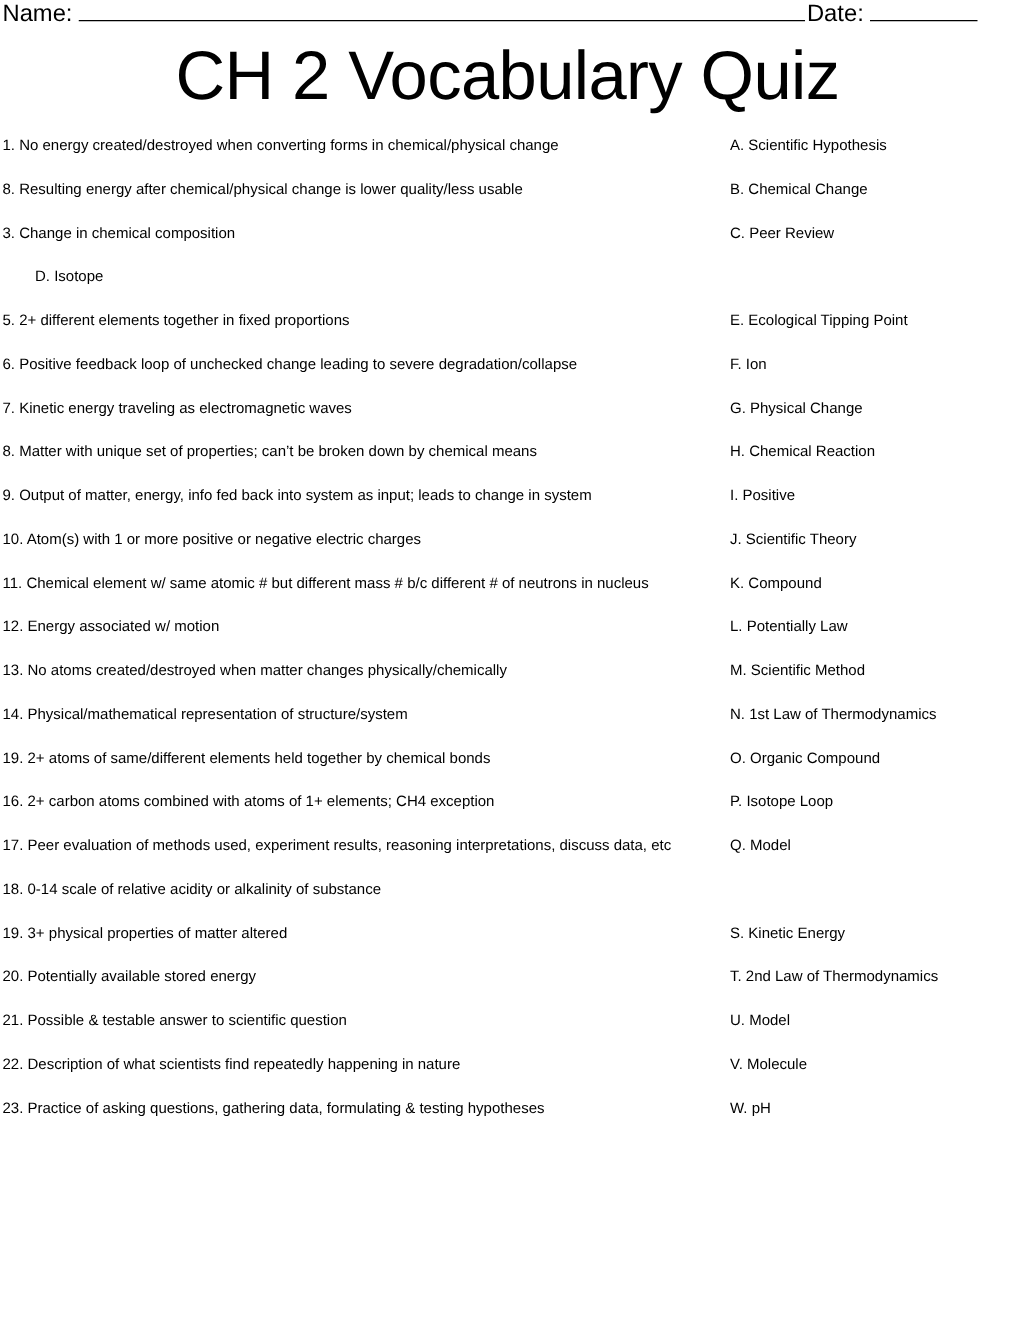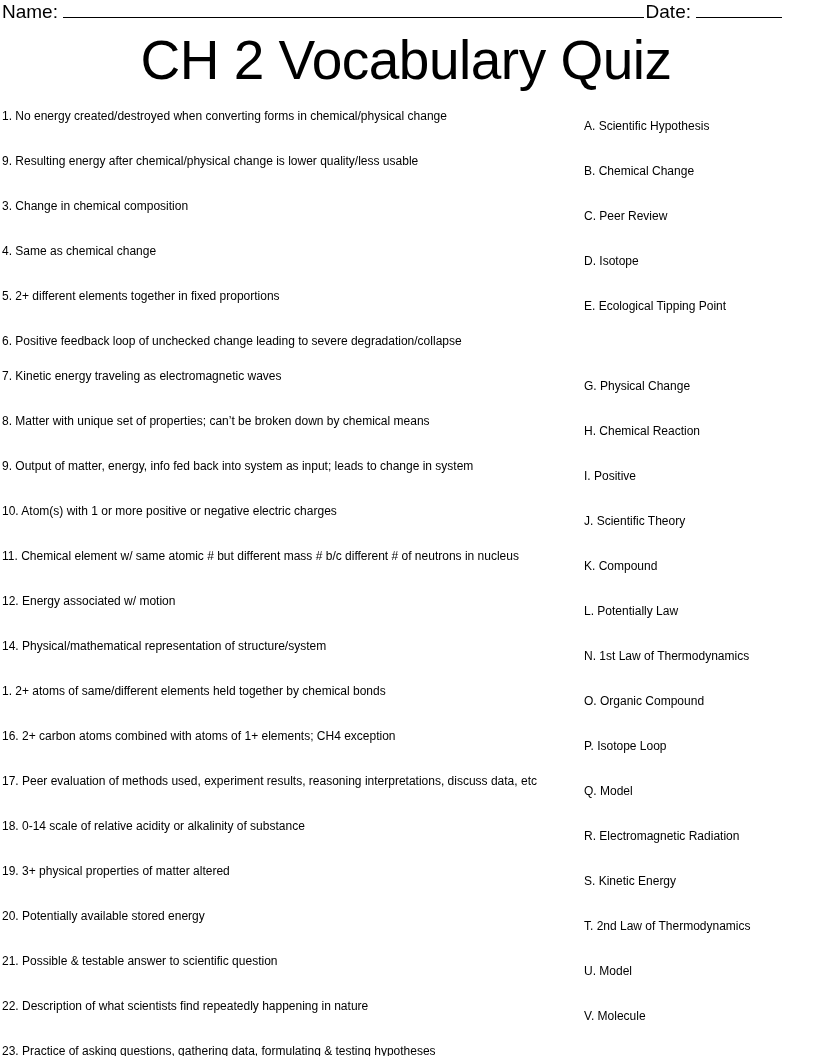--- a/index.html
+++ b/index.html
@@ -72,21 +72,20 @@
     max-width: 556px;
     padding-right: 6px;
     box-sizing: border-box;
     word-wrap: break-word;
   }
   .row .answer {
     flex: 1 1 auto;
     padding-left: 26px;
     box-sizing: border-box;
     white-space: nowrap;
-    margin-top: 10px;
   }
 </style>
 </head>
 <body>
 
 <div class="page">
 
   <div class="nameline">
     <span class="label">Name:</span>
     <span class="rule"></span>
@@ -96,37 +95,37 @@
 
   <h1 class="quiz-title">CH 2 Vocabulary Quiz</h1>
 
   <div class="rows">
 
   <div class="row">
         <div class="question">1. No energy created/destroyed when converting forms in chemical/physical change</div>
         <div class="answer">A. Scientific Hypothesis</div>
       </div>
       <div class="row">
-        <div class="question">9. Resulting energy after chemical/physical change is lower quality/less usable</div>
+        <div class="question">8. Resulting energy after chemical/physical change is lower quality/less usable</div>
         <div class="answer">B. Chemical Change</div>
       </div>
       <div class="row">
         <div class="question">3. Change in chemical composition</div>
         <div class="answer">C. Peer Review</div>
       </div>
       <div class="row">
-        <div class="question">4. Same as chemical change</div>
         <div class="answer">D. Isotope</div>
       </div>
       <div class="row">
         <div class="question">5. 2+ different elements together in fixed proportions</div>
         <div class="answer">E. Ecological Tipping Point</div>
       </div>
       <div class="row">
         <div class="question">6. Positive feedback loop of unchecked change leading to severe degradation/collapse</div>
+        <div class="answer">F. Ion</div>
       </div>
       <div class="row">
         <div class="question">7. Kinetic energy traveling as electromagnetic waves</div>
         <div class="answer">G. Physical Change</div>
       </div>
       <div class="row">
         <div class="question">8. Matter with unique set of properties; can’t be broken down by chemical means</div>
         <div class="answer">H. Chemical Reaction</div>
       </div>
       <div class="row">
@@ -139,38 +138,41 @@
       </div>
       <div class="row">
         <div class="question">11. Chemical element w/ same atomic # but different mass # b/c different # of neutrons in nucleus</div>
         <div class="answer">K. Compound</div>
       </div>
       <div class="row">
         <div class="question">12. Energy associated w/ motion</div>
         <div class="answer">L. Potentially Law</div>
       </div>
       <div class="row">
+        <div class="question">13. No atoms created/destroyed when matter changes physically/chemically</div>
+        <div class="answer">M. Scientific Method</div>
+      </div>
+      <div class="row">
         <div class="question">14. Physical/mathematical representation of structure/system</div>
         <div class="answer">N. 1st Law of Thermodynamics</div>
       </div>
       <div class="row">
-        <div class="question">1. 2+ atoms of same/different elements held together by chemical bonds</div>
+        <div class="question">19. 2+ atoms of same/different elements held together by chemical bonds</div>
         <div class="answer">O. Organic Compound</div>
       </div>
       <div class="row">
         <div class="question">16. 2+ carbon atoms combined with atoms of 1+ elements; CH4 exception</div>
         <div class="answer">P. Isotope Loop</div>
       </div>
       <div class="row">
         <div class="question">17. Peer evaluation of methods used, experiment results, reasoning interpretations, discuss data, etc</div>
         <div class="answer">Q. Model</div>
       </div>
       <div class="row">
         <div class="question">18. 0-14 scale of relative acidity or alkalinity of substance</div>
-        <div class="answer">R. Electromagnetic Radiation</div>
       </div>
       <div class="row">
         <div class="question">19. 3+ physical properties of matter altered</div>
         <div class="answer">S. Kinetic Energy</div>
       </div>
       <div class="row">
         <div class="question">20. Potentially available stored energy</div>
         <div class="answer">T. 2nd Law of Thermodynamics</div>
       </div>
       <div class="row">

